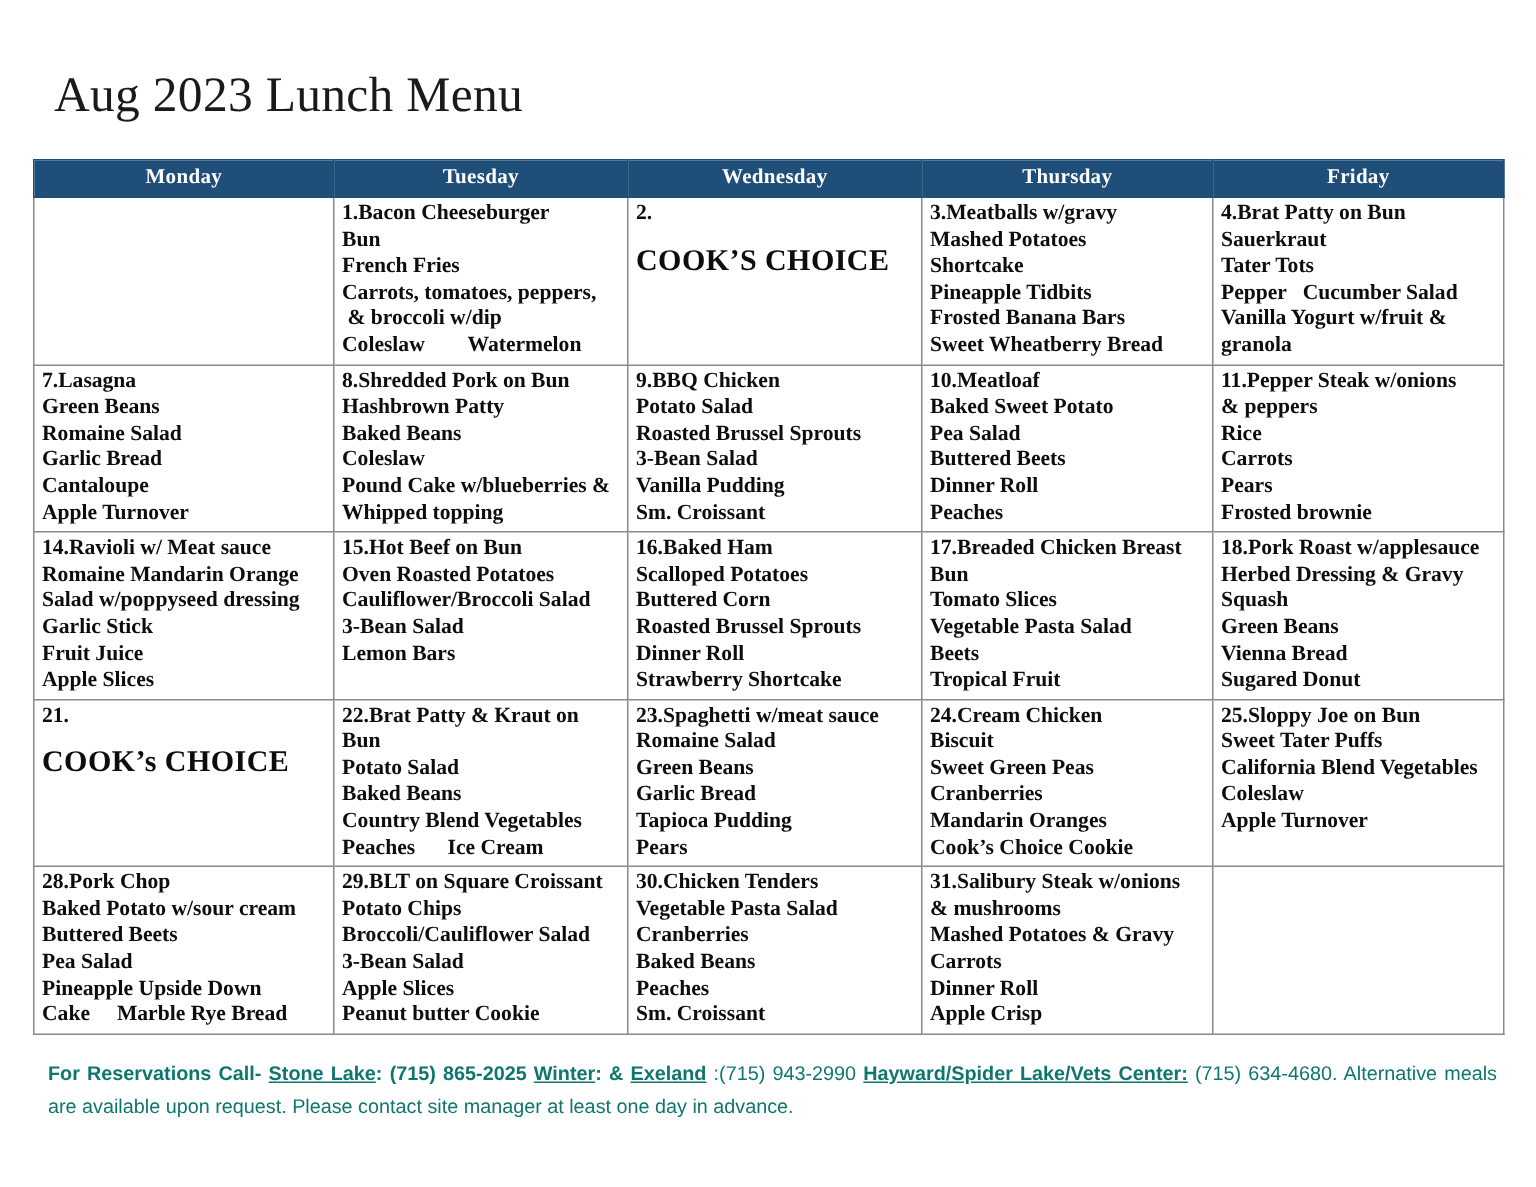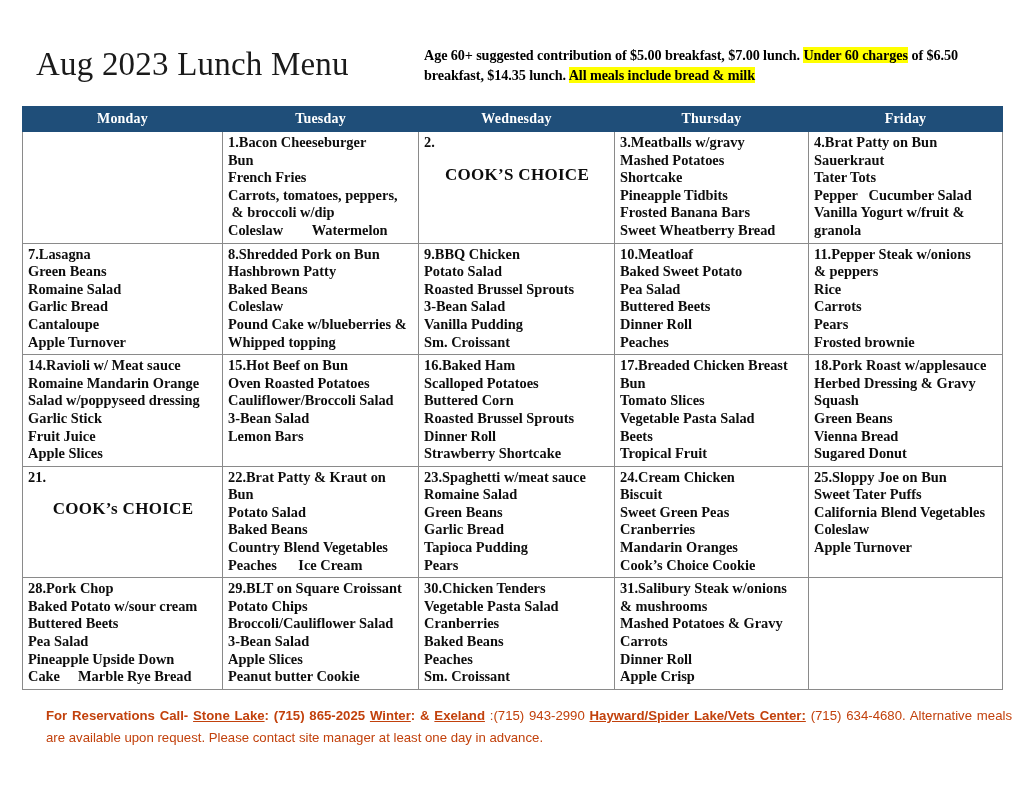--- a/index.html
+++ b/index.html
@@ -107,49 +107,44 @@
     display: block;
     white-space: pre;
   }
   .menu-table td.bold-cell {
     font-weight: bold;
   }
   .cooks-choice .line.cc-num {
     margin-bottom: 14px;
   }
   .cooks-choice .line.cc-text {
-    font-size: 17px;
+    font-size: 20px;
     letter-spacing: 0.3px;
-    text-align: center;
   }
 
   
   .footer {
     position: absolute;
     left: 32px;
     top: 705px;
     width: 966px;
     font-family: "Liberation Sans", "DejaVu Sans", sans-serif;
     font-size: 13.2px;
     line-height: 22px;
-    color: #c2410c;
+    color: #0f766e;
     text-align: justify;
-    margin-left: 14px;
   }
 </style>
 </head>
 <body>
 
 <div class="page">
 
   <div class="header">
     <div class="doc-title">Aug 2023 Lunch Menu</div>
-    <div class="pricing-note">
-      <span>Age 60+ suggested contribution of $5.00 breakfast, $7.00 lunch. </span><span class="hl">Under 60 charges</span><span> of $6.50 breakfast, $14.35 lunch.  </span><span class="hl">All meals include bread &amp; milk</span>
-    </div>
   </div>
 
   <table class="menu-table">
     <colgroup>
       <col class="c-mon">
         <col class="c-tue">
         <col class="c-wed">
         <col class="c-thu">
         <col class="c-fri">
     </colgroup>

